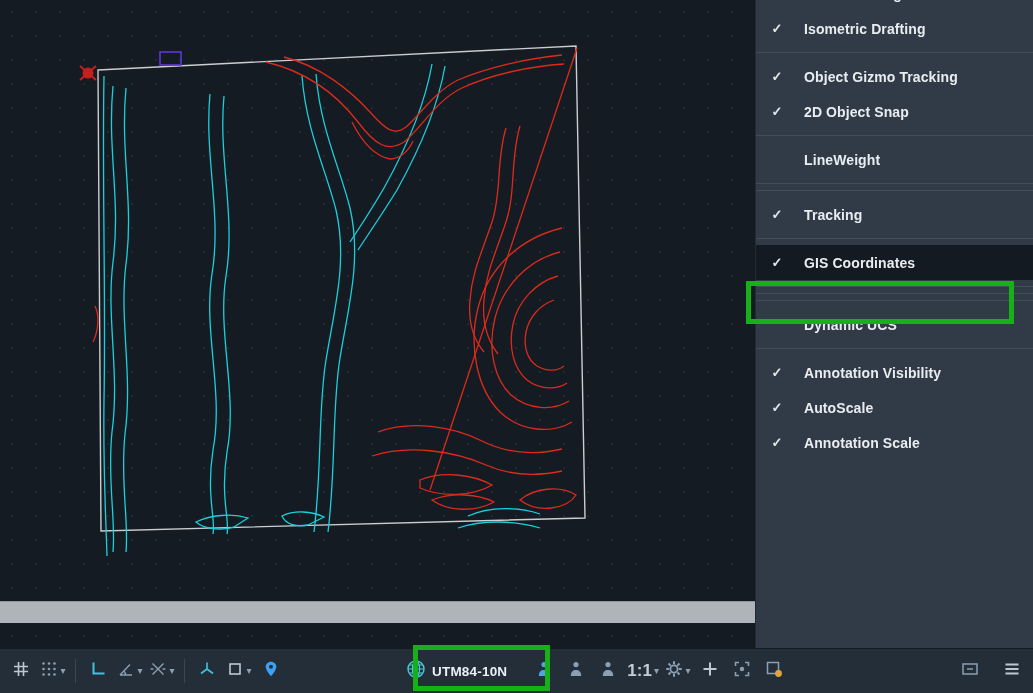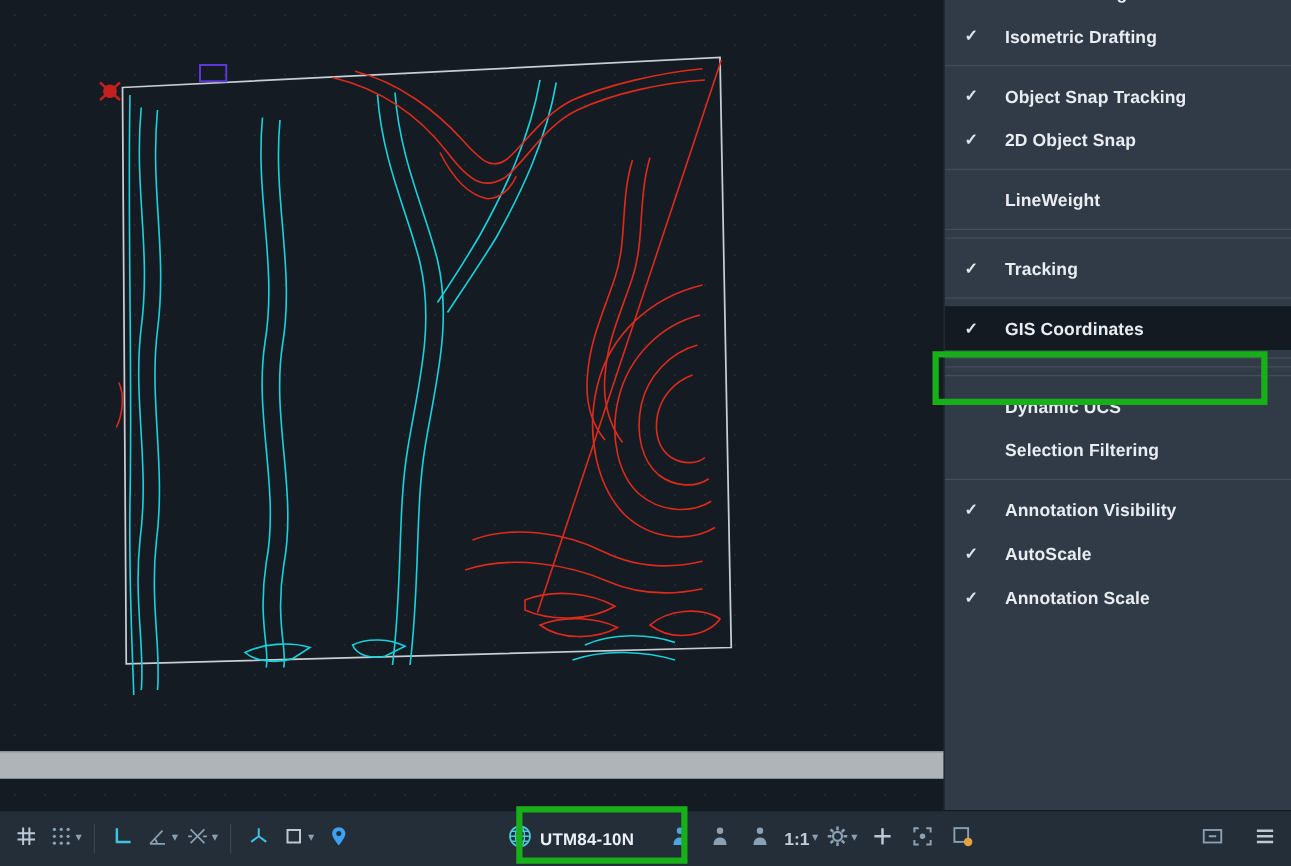--- a/index.html
+++ b/index.html
@@ -53,21 +53,21 @@
     display:flex;align-items:center;justify-content:center;gap:2px;
     height:32px;min-width:26px;border-radius:2px;flex:none;cursor:pointer;
   }
   .sb-divider{width:1px;height:24px;background:#3a4552;margin:0 3px;flex:none;}
   .chev{font-size:10px;color:#8ba0b2;line-height:1;}
   .c-bright{color:#bcc8d4;}
   .c-cyan{color:#3fc3e0;}
   .c-blue{color:#3da0f2;}
   .c-teal{color:#4cc9da;}
   .c-lblue{color:#4da6e0;}
-  .sb-text{font-size:14px;color:#c3cdd6;font-weight:600;}
+  .sb-text{font-size:17px;color:#c3cdd6;font-weight:600;}
   .utm-group{
     display:flex;align-items:center;gap:6px;margin-left:112px;flex:none;
     height:34px;padding:0 4px;cursor:pointer;
   }
   .utm-label{font-size:13.5px;font-weight:700;color:#eaf0f5;letter-spacing:.2px;}
   .persons{margin-left:14px;}
   
   .hl-box{
     position:absolute;border:5px solid #18b018;z-index:10;pointer-events:none;
   }
@@ -134,21 +134,21 @@
       <span class="check">✓</span>
       <span class="label">Polar Tracking</span>
     </div>
     <div class="menu-item">
       <span class="check">✓</span>
       <span class="label">Isometric Drafting</span>
     </div>
     <div class="menu-sep"></div>
     <div class="menu-item">
       <span class="check">✓</span>
-      <span class="label">Object Snap Tracking</span>
+      <span class="label">Object Gizmo Tracking</span>
     </div>
     <div class="menu-item">
       <span class="check">✓</span>
       <span class="label">2D Object Snap</span>
     </div>
     <div class="menu-sep"></div>
     <div class="menu-item">
       <span class="check"></span>
       <span class="label">LineWeight</span>
     </div>
@@ -162,24 +162,20 @@
     <div class="menu-item highlighted">
       <span class="check">✓</span>
       <span class="label">GIS Coordinates</span>
     </div>
     <div class="menu-sep"></div>
     <div class="menu-sep"></div>
     <div class="menu-sep"></div>
     <div class="menu-item">
       <span class="check"></span>
       <span class="label">Dynamic UCS</span>
-    </div>
-    <div class="menu-item">
-      <span class="check"></span>
-      <span class="label">Selection Filtering</span>
     </div>
     <div class="menu-sep"></div>
     <div class="menu-item">
       <span class="check">✓</span>
       <span class="label">Annotation Visibility</span>
     </div>
     <div class="menu-item">
       <span class="check">✓</span>
       <span class="label">AutoScale</span>
     </div>

